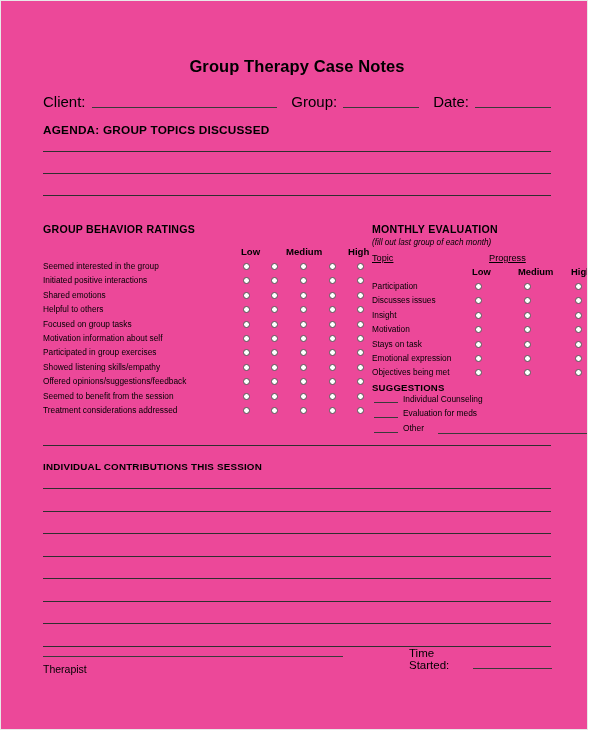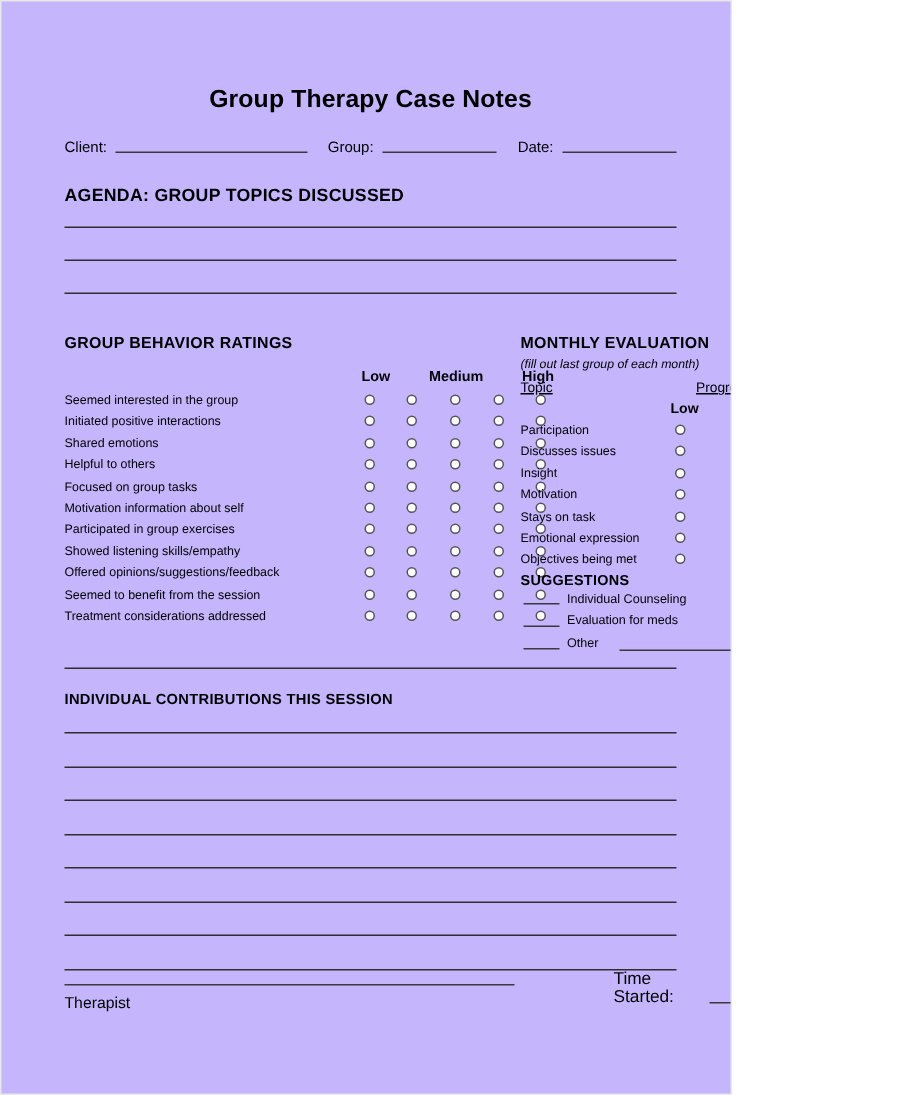--- a/index.html
+++ b/index.html
@@ -8,22 +8,22 @@
     background: #ffffff;
   }
   body {
     width: 600px; height: 730px;
     font-family: "Liberation Sans", sans-serif;
     color: #000;
     overflow: hidden;
   }
   .page {
     position: relative;
-    width: 488px; height: 730px;
-    background: #c4b5fd;
+    width: 588px; height: 730px;
+    background: #ec4899;
     border: 1px solid #e8e8e8;
     overflow: hidden;
   }
   .inner {
     position: absolute;
     left: 42px; top: 0; right: 36px; bottom: 0;
   }
 
   
   .doc-title {
@@ -34,21 +34,21 @@
     font-weight: bold;
     letter-spacing: .1px;
   }
 
   
   .cgd-row {
     position: absolute;
     top: 92px; left: 0; right: 0;
     display: flex;
     align-items: baseline;
-    font-size: 10px;
+    font-size: 15px;
   }
   .fld-label { white-space: nowrap; }
   .rule {
     border-bottom: 1px solid #3a3a3a;
     height: 1px;
     align-self: flex-end;
     margin-bottom: 2px;
   }
   .rule.client { flex: 1 1 auto; margin-left: 6px; margin-right: 14px; }
   .rule.group  { width: 76px; margin-left: 6px; margin-right: 14px; }
@@ -68,21 +68,21 @@
     border-bottom: 1px solid #2f2f2f;
     height: 0; margin-bottom: 21px;
   }
 
   
   .cols {
     position: absolute;
     top: 222px; left: 0; right: 0;
   }
   .col-left  { position: absolute; left: 0;   top: 0; width: 320px; }
-  .col-right { position: absolute; left: 304px; top: 0; width: 222px; }
+  .col-right { position: absolute; left: 329px; top: 0; width: 222px; }
 
   .sect-head {
     font-size: 10.6px;
     font-weight: bold;
     letter-spacing: .25px;
     margin: 0 0 3px 0;
   }
   .sect-sub {
     font-size: 8.2px;
     font-style: italic;

